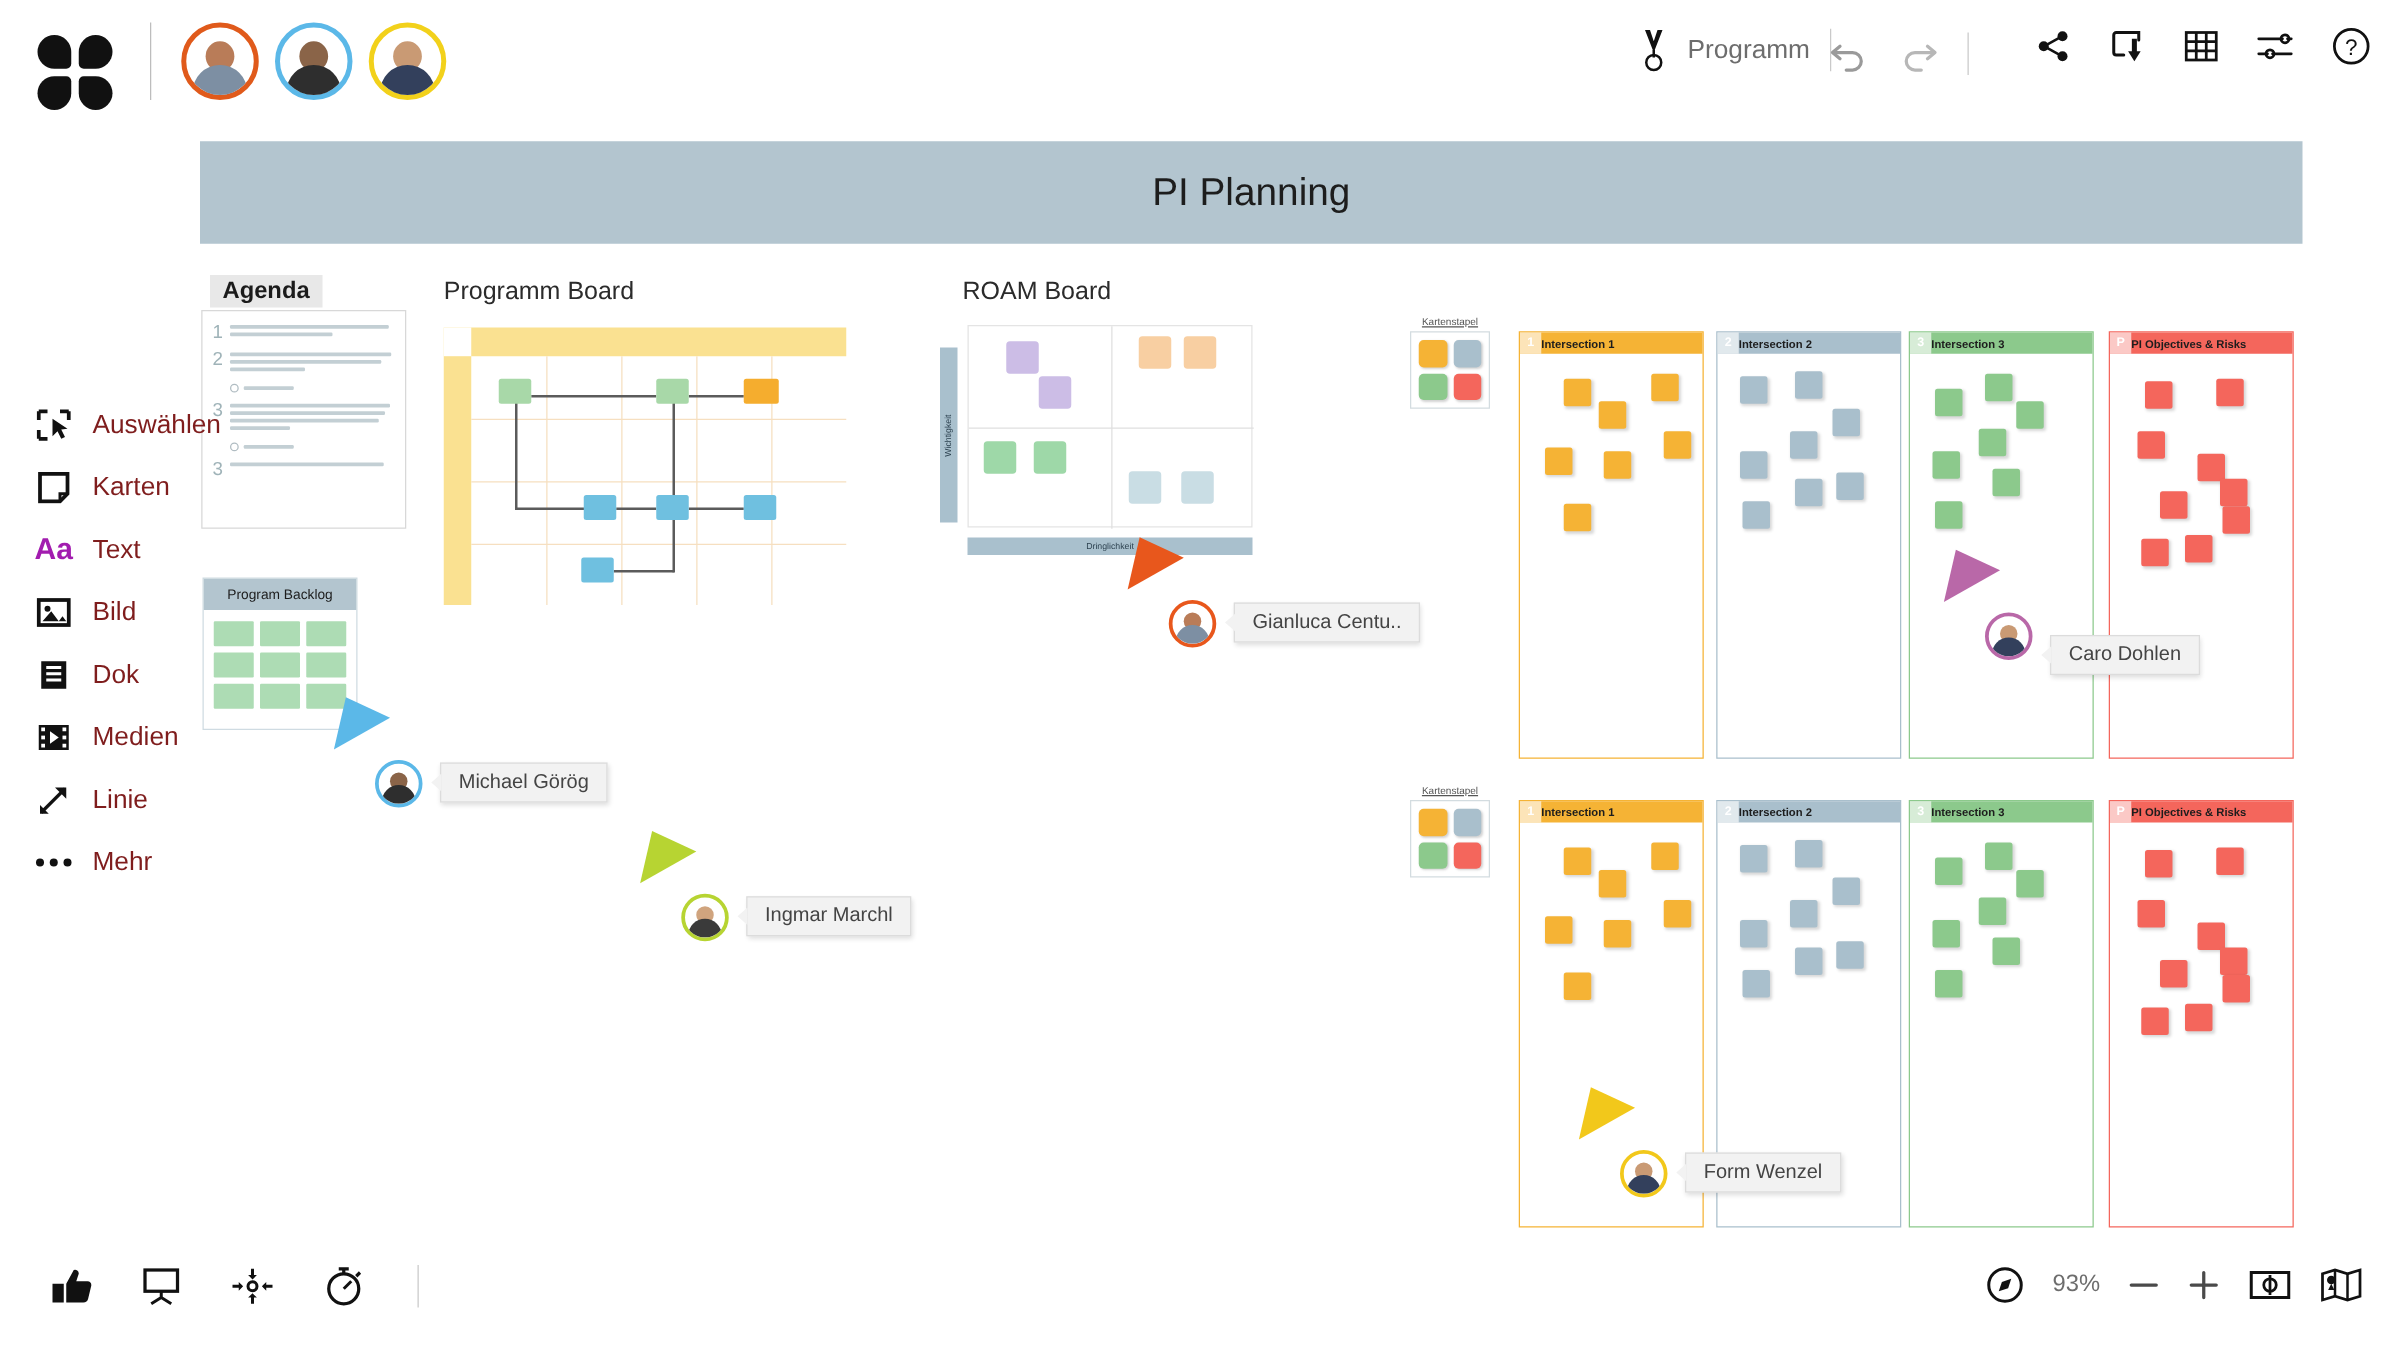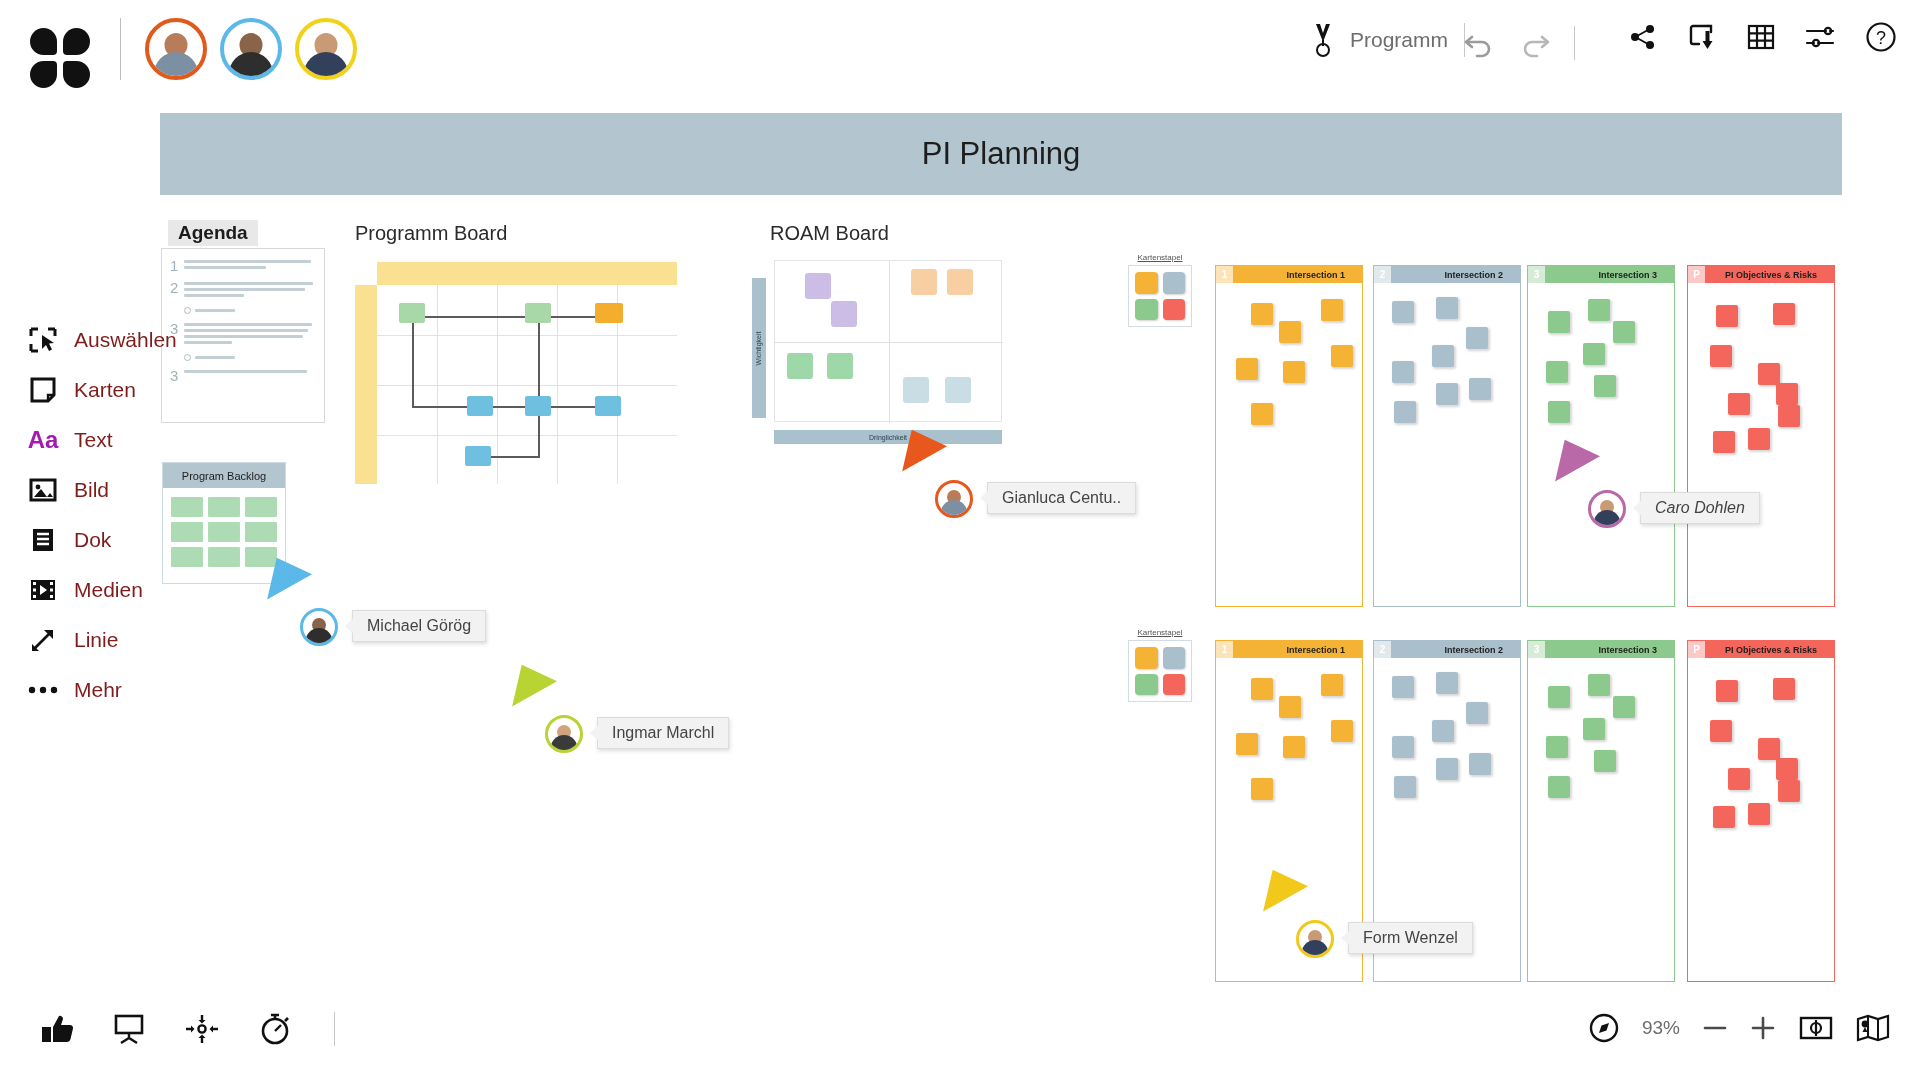--- a/index.html
+++ b/index.html
@@ -115,21 +115,21 @@
   
   .stack-wrap { position: absolute; }
   .stack-lbl { font-size: 8px; color: #555; text-align: center; margin-bottom: 3px; text-decoration: underline; }
   .stack-box { width: 64px; height: 62px; border: 1px solid #d3dce0; background: #fff; display: grid; grid-template-columns: 1fr 1fr; gap: 5px; padding: 6px; }
   .stack-cell { border-radius: 4px; box-shadow: 1px 1px 2px rgba(0,0,0,.18); }
 
   
   .col { position: absolute; background: #fff; border: 1px solid #ddd; }
   .col-hd { height: 17px; display: flex; align-items: center; position: relative; }
   .col-badge { width: 17px; height: 17px; background: rgba(255,255,255,.65); display: flex; align-items: center; justify-content: center; font-size: 10px; color: #fff; font-weight: bold; flex: none; }
-  .col-title { flex: 1; text-align: right; font-size: 9px; font-weight: bold; color: #1d1d1d; padding-right: 17px; }
+  .col-title { flex: 1; text-align: left; font-size: 9px; font-weight: bold; color: #1d1d1d; padding-right: 28px; }
   .col-body { position: relative; width: 100%; height: calc(100% - 17px); }
   .sticky { position: absolute; width: 22px; height: 22px; border-radius: 2px; box-shadow: 1.5px 1.5px 2.5px rgba(0,0,0,.16); }
 
   
   .cursor { position: absolute; z-index: 35; }
   .cur-av { position: absolute; width: 38px; height: 38px; border-radius: 50%; border: 3px solid #888; overflow: hidden; background: #fff; }
   .cur-av .head { top: 7px; width: 14px; height: 14px; }
   .cur-av .body { width: 27px; height: 15px; }
   .cur-lbl {
     position: absolute; background: #f2f2f2; border: 1px solid #dcdcdc;
@@ -446,21 +446,21 @@
           <div class="cur-lbl" style="left: 52px; top: 2px;">Gianluca Centu..</div>
         </div>
         <div class="cursor" style="left: 1588px; top: 490px;">
           <div style="position: absolute; left: -34px; top: -44px; width: 0px; height: 0px; border-left: 30px solid transparent; border-right: 9px solid transparent; border-bottom: 42px solid rgb(185, 104, 168); transform: rotate(205deg); transform-origin: 50% 50%;"></div>
           <div class="cur-av" style="border-color: rgb(185, 104, 168);">
             <div class="face f-c">
               <div class="head"></div>
               <div class="body"></div>
             </div>
           </div>
-          <div class="cur-lbl" style="left: 52px; top: 2px; font-style: italic;">Caro Dohlen</div>
+          <div class="cur-lbl" style="left: 52px; top: 18px;">Caro Dohlen</div>
         </div>
         <div class="cursor" style="left: 1296px; top: 920px;">
           <div style="position: absolute; left: -34px; top: -44px; width: 0px; height: 0px; border-left: 30px solid transparent; border-right: 9px solid transparent; border-bottom: 42px solid rgb(242, 200, 27); transform: rotate(205deg); transform-origin: 50% 50%;"></div>
           <div class="cur-av" style="border-color: rgb(242, 200, 27);">
             <div class="face f-c">
               <div class="head"></div>
               <div class="body"></div>
             </div>
           </div>
           <div class="cur-lbl" style="left: 52px; top: 2px;">Form Wenzel</div>

